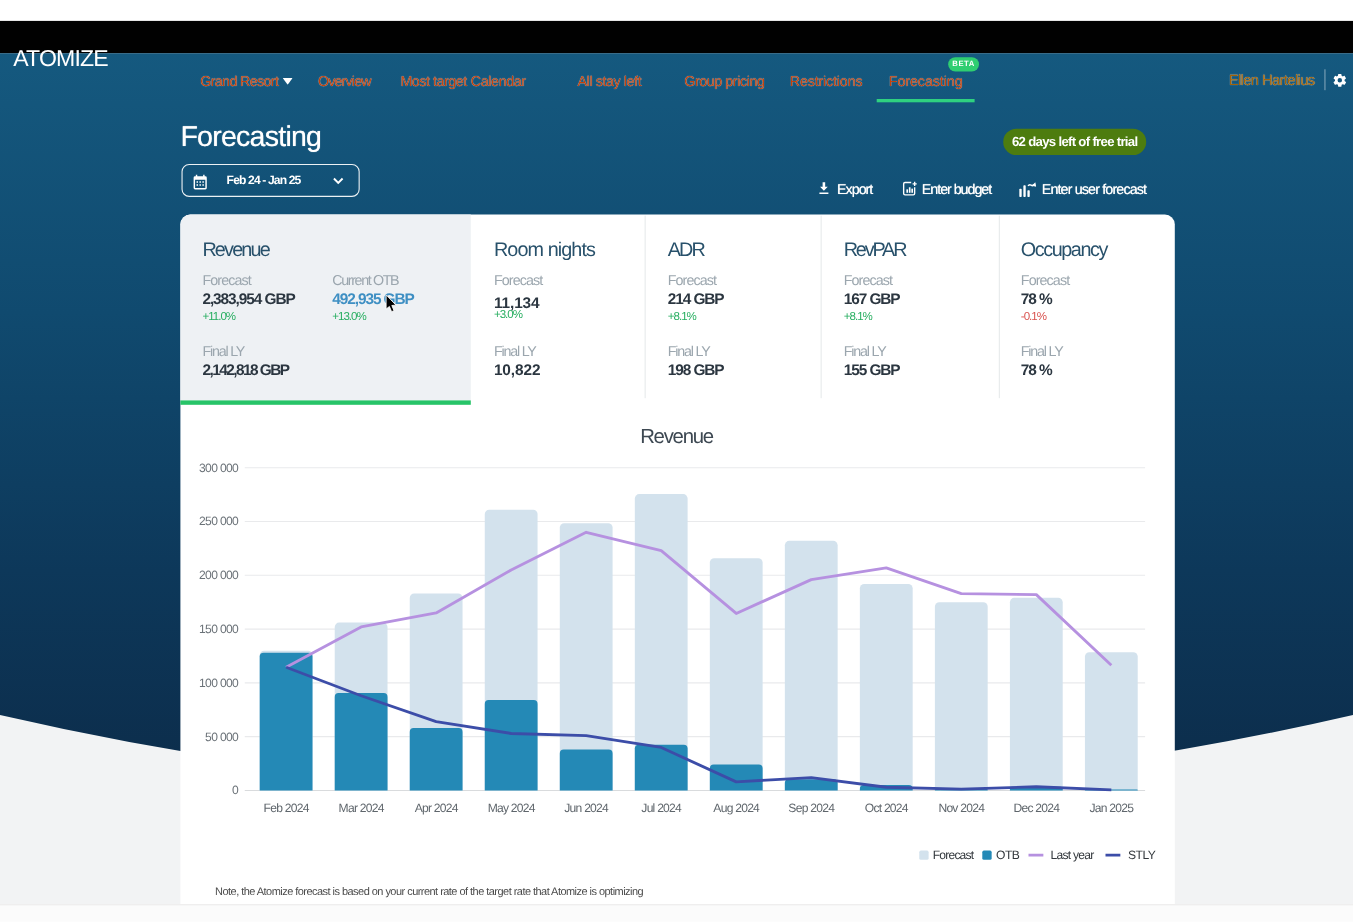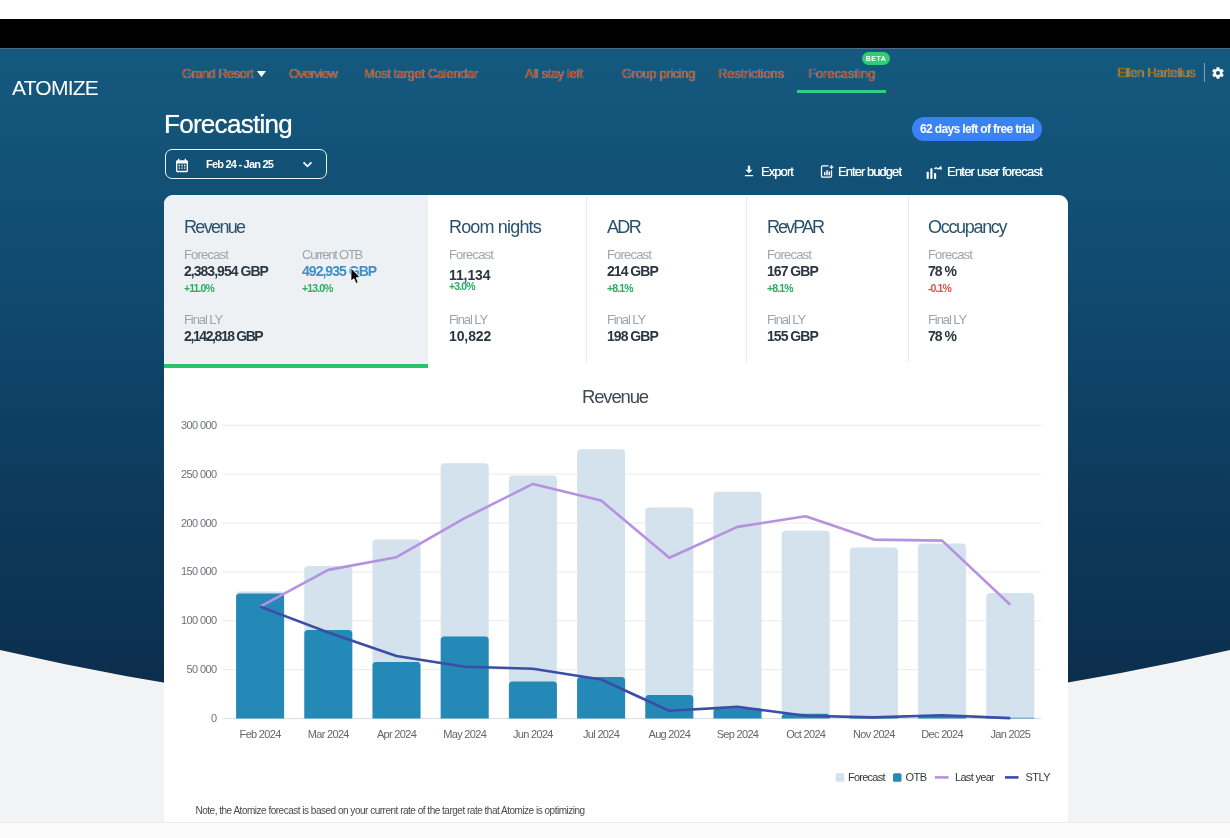--- a/index.html
+++ b/index.html
@@ -8,41 +8,41 @@
 .lower {position:absolute;left:0;top:600px;width:1230px;height:222px;background:#f2f3f4}
 .botband {position:absolute;left:0;top:822px;width:1230px;height:16px;background:#fbfbfb;border-top:1px solid #eceaea}
 .card {position:absolute;left:163.5px;top:194.5px;width:904.5px;height:627.5px;background:#fff;border-radius:9px 9px 0 0}
 .revtab {position:absolute;left:163.5px;top:194.5px;width:264.1px;height:169.5px;background:#eef1f4;border-radius:9px 0 0 0}
 .greenbar {position:absolute;left:163.5px;top:363.5px;width:264.1px;height:4.5px;background:#27c468}
 .vdiv {position:absolute;top:196px;width:1px;height:166px;background:#e7eaec}
 .mcol {position:absolute}
 .mtitle {position:absolute;top:217.5px;font-size:18px;line-height:18px;color:#28516b;white-space:nowrap}
 .mlabel {position:absolute;font-size:13px;line-height:13px;color:#9ba6ae;white-space:nowrap;letter-spacing:-0.82px}
 .mval {position:absolute;font-size:14px;line-height:14px;font-weight:700;color:#2b3640;white-space:nowrap;letter-spacing:-0.97px}
-.mpct {position:absolute;font-size:10.5px;line-height:11px;font-weight:700;color:#27ae60;white-space:nowrap;letter-spacing:-0.89px}
+.mpct {position:absolute;font-size:10.5px;line-height:11px;font-weight:400;color:#27ae60;white-space:nowrap;letter-spacing:-0.89px}
 .nav {position:absolute;top:66.5px;font-size:13px;line-height:13px;color:#c2410c;white-space:nowrap;text-shadow:0 0 0.7px rgba(255,255,255,0.9)}
 .btn {position:absolute;top:164.5px;font-size:13px;line-height:13px;color:#fff;white-space:nowrap;text-shadow:0 0 0.7px rgba(255,255,255,0.9)}
 </style></head>
 <body>
 <div id="stage">
 <div class="lower"></div>
 <svg width="1230" height="838" viewBox="0 0 1230 838" style="position:absolute;left:0;top:0">
 <defs>
         <linearGradient id="bg" x1="0" y1="48" x2="0" y2="721" gradientUnits="userSpaceOnUse">
 <stop offset="0" stop-color="#15597f"></stop>
           <stop offset="0.35" stop-color="#104a6f"></stop>
 <stop offset="0.7" stop-color="#0d385a"></stop>
           <stop offset="1" stop-color="#0c2c4a"></stop>
 </linearGradient>
       </defs>
 <rect x="0" y="19" width="1230" height="29.5" fill="#010101"></rect>
 <path d="M0,48.5 H1230 V650 Q615,792 0,650 Z" fill="url(#bg)"></path>
 </svg>
 
-<div style="position:absolute;left:12px;top:77px;font-size:21px;line-height:21px;letter-spacing:-0.77px;color:#fff">ATOMIZE</div>
+<div style="position:absolute;left:12px;top:43px;font-size:21px;line-height:21px;letter-spacing:-0.77px;color:#fff">ATOMIZE</div>
 <div class="nav" style="left:182px;letter-spacing:-0.59px">Grand Resort</div>
 <div class="nav" style="left:289px;letter-spacing:-0.77px">Overview</div>
 <div class="nav" style="left:364px;letter-spacing:-0.42px">Most target</div>
 <div class="nav" style="left:428px;letter-spacing:-0.35px">Calendar</div>
 <div class="nav" style="left:525px;letter-spacing:-0.38px">All stay left</div>
 <div class="nav" style="left:622px;letter-spacing:-0.39px">Group pricing</div>
 <div class="nav" style="left:718px;letter-spacing:-0.16px">Restrictions</div>
 <div class="nav" style="left:808px;letter-spacing:-0.08px">Forecasting</div>
 <svg width="9" height="6" viewBox="0 0 9 6" style="position:absolute;left:257px;top:71px">
       <path fill="#fff" d="M0 0h9L4.5 6z"></path>
@@ -57,21 +57,21 @@
 
 <div style="position:absolute;left:164px;top:111px;font-size:26px;line-height:26px;color:#fff;letter-spacing:-0.71px;text-shadow:0 0 0.8px rgba(255,255,255,0.9)">Forecasting</div>
 <div style="position:absolute;left:164.5px;top:149px;width:162px;height:30px;border:1.5px solid rgba(255,255,255,0.92);border-radius:7px"></div>
 <svg width="16" height="17" viewBox="0 0 24 24" style="position:absolute;left:174px;top:156.5px">
       <path fill="#fff" d="M19 4h-1V2h-2v2H8V2H6v2H5a2 2 0 0 0-2 2v14a2 2 0 0 0 2 2h14a2 2 0 0 0 2-2V6a2 2 0 0 0-2-2zm0 16H5V9h14v11zM7 11h2v2H7zm4 0h2v2h-2zm4 0h2v2h-2zM7 15h2v2H7zm4 0h2v2h-2zm4 0h2v2h-2z"></path>
     </svg>
 <div style="position:absolute;left:206px;top:157.5px;font-size:11px;line-height:13px;font-weight:700;color:#fff;letter-spacing:-0.78px">Feb 24 - Jan 25</div>
 <svg width="11" height="7" viewBox="0 0 12 8" style="position:absolute;left:301.5px;top:160.5px">
       <path fill="none" stroke="#fff" stroke-width="2" d="M1.5 1.5L6 6l4.5-4.5"></path>
     </svg>
-<div style="position:absolute;left:912px;top:117px;width:130px;height:24px;background:#3b82f6;border-radius:12px;color:#fff;font-size:12px;font-weight:700;text-align:center;line-height:24px;letter-spacing:-0.64px;white-space:nowrap">62 days left of free trial</div>
+<div style="position:absolute;left:912px;top:117px;width:130px;height:24px;background:#4d7c0f;border-radius:12px;color:#fff;font-size:12px;font-weight:700;text-align:center;line-height:24px;letter-spacing:-0.64px;white-space:nowrap">62 days left of free trial</div>
 
 <svg width="14" height="14" viewBox="0 0 24 24" style="position:absolute;left:741.5px;top:164px">
       <path fill="#fff" d="M12 16l-6-6h4V3h4v7h4zM5 19h14v2H5z"></path>
     </svg>
 <div class="btn" style="left:761px;letter-spacing:-0.93px">Export</div>
 <svg width="15" height="15" viewBox="0 0 24 24" style="position:absolute;left:819px;top:164px">
       <path fill="none" stroke="#fff" stroke-width="2" d="M15 3H6a2 2 0 0 0-2 2v14a2 2 0 0 0 2 2h12a2 2 0 0 0 2-2v-9"></path>
       <rect x="8" y="13" width="2.4" height="5" fill="#fff"></rect>
       <rect x="11.6" y="10" width="2.4" height="8" fill="#fff"></rect>
       <rect x="15.2" y="12" width="2.4" height="6" fill="#fff"></rect>

